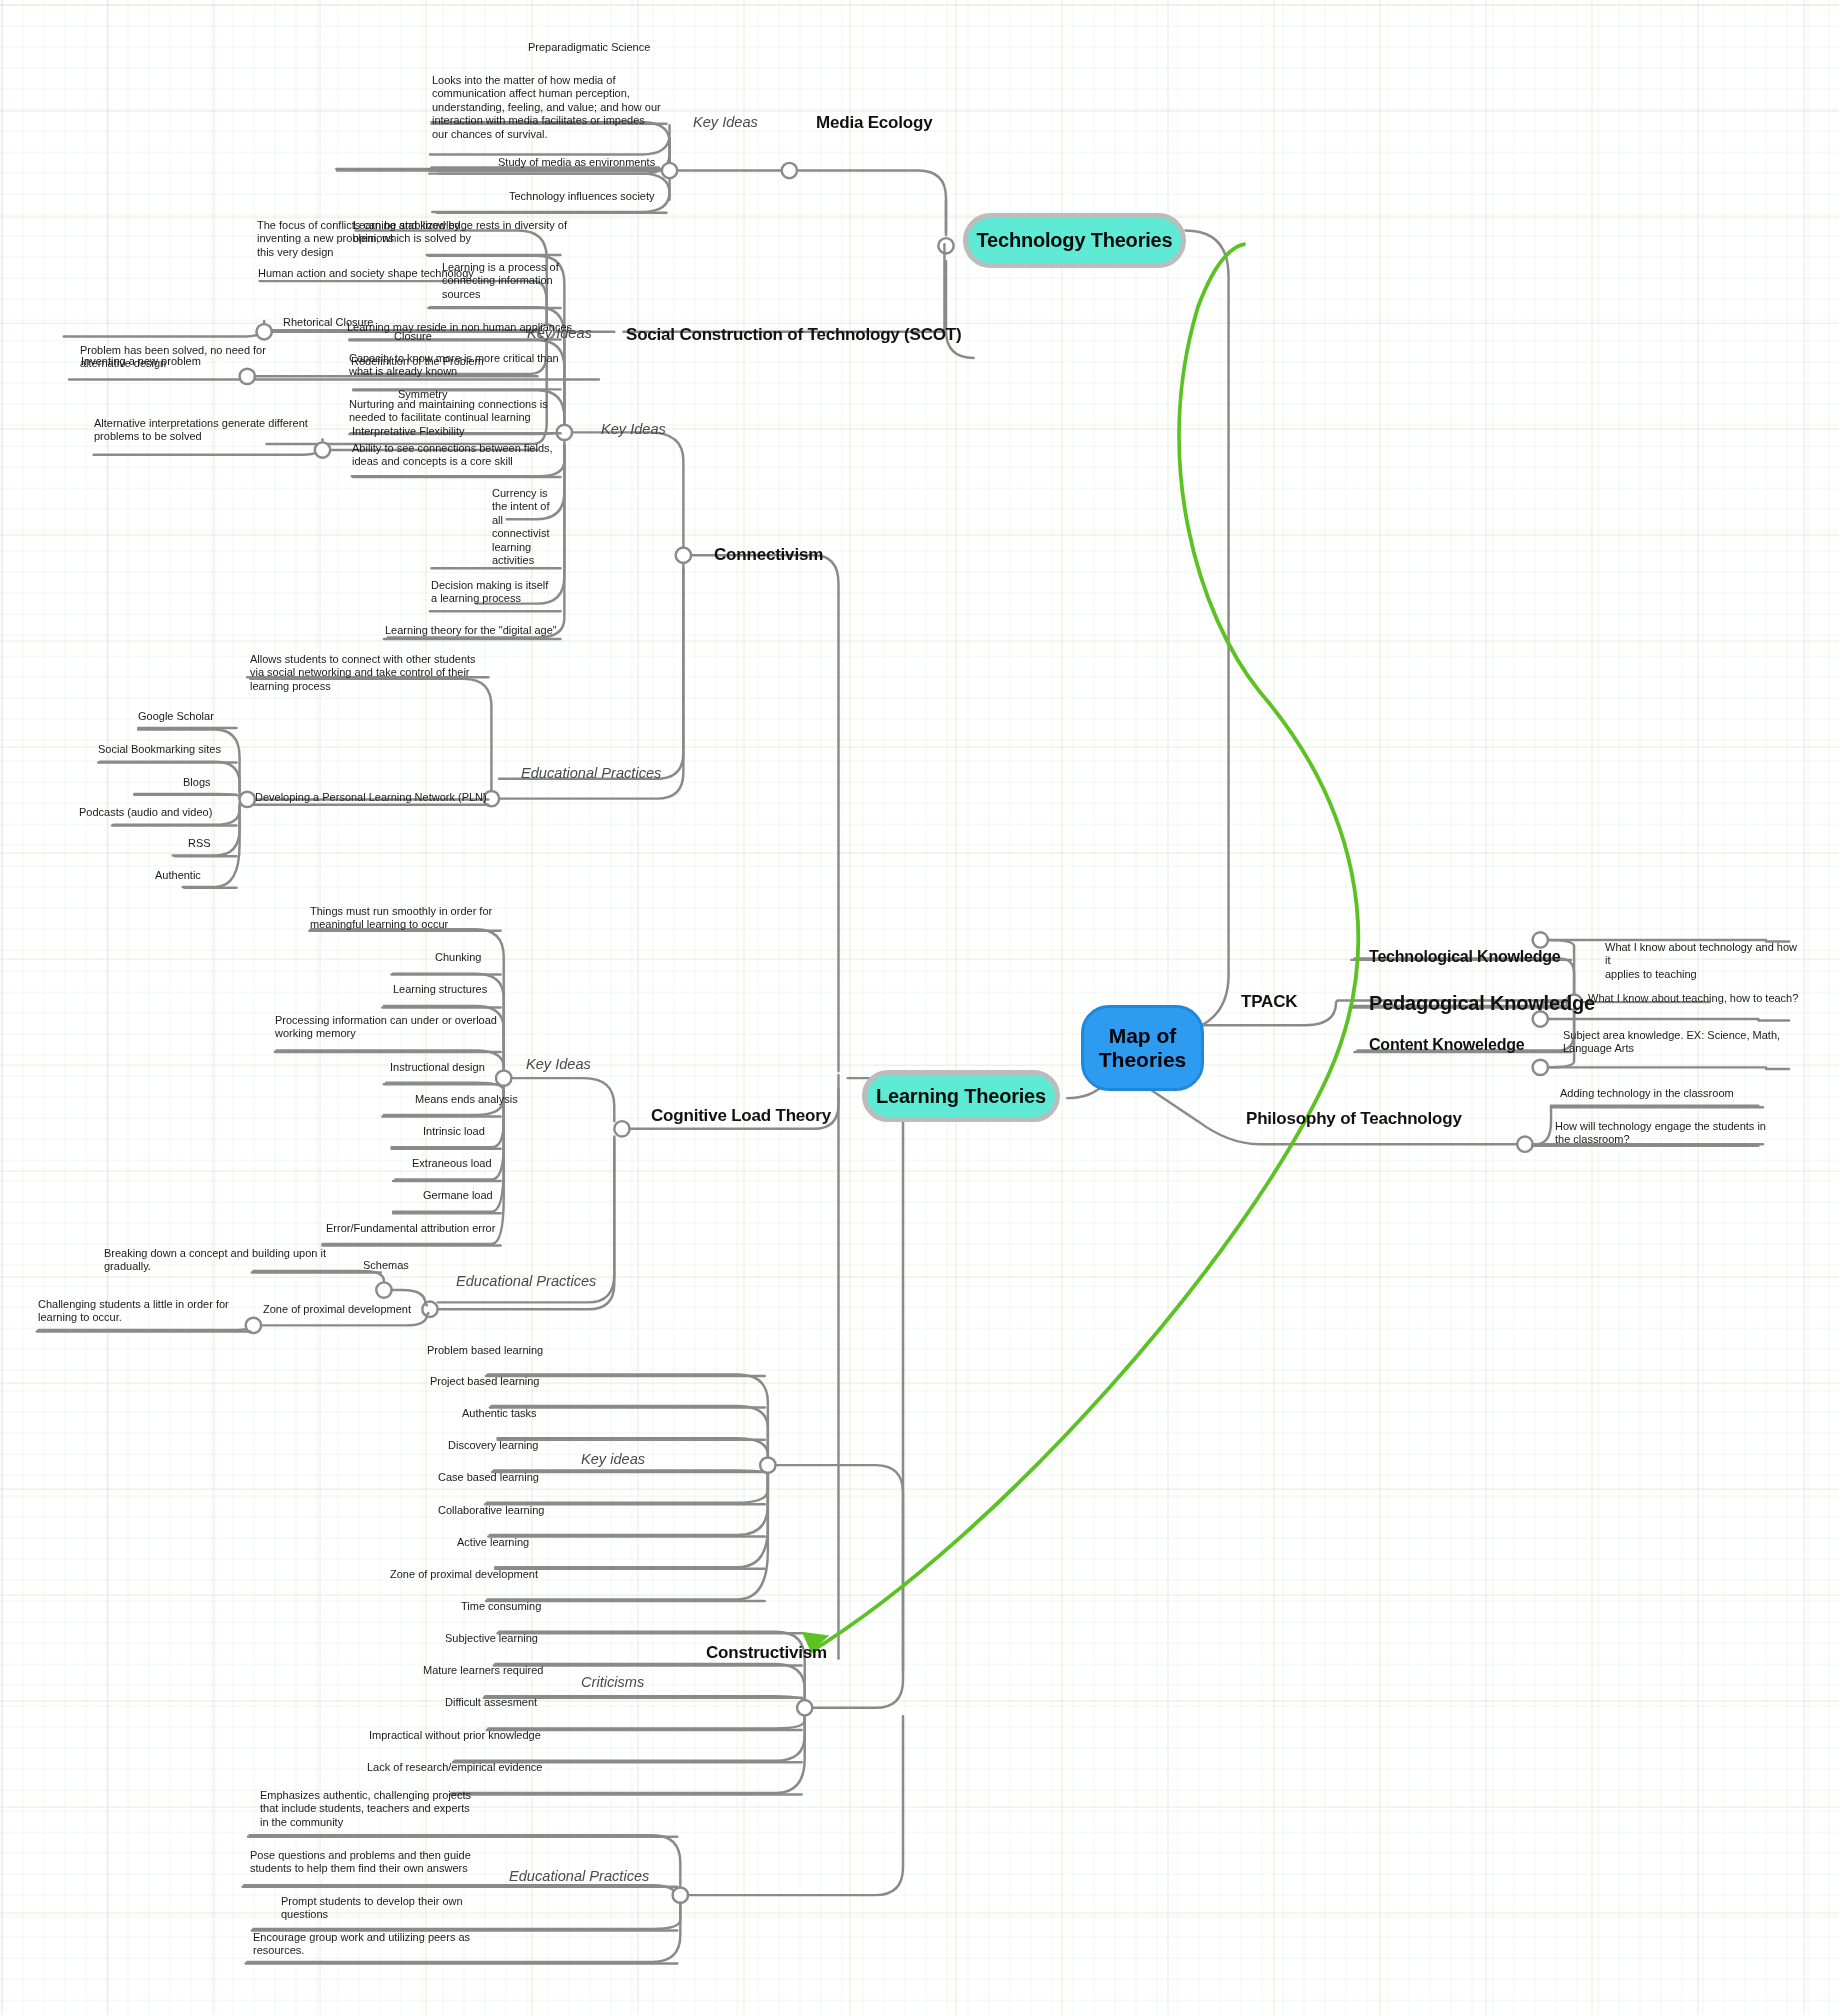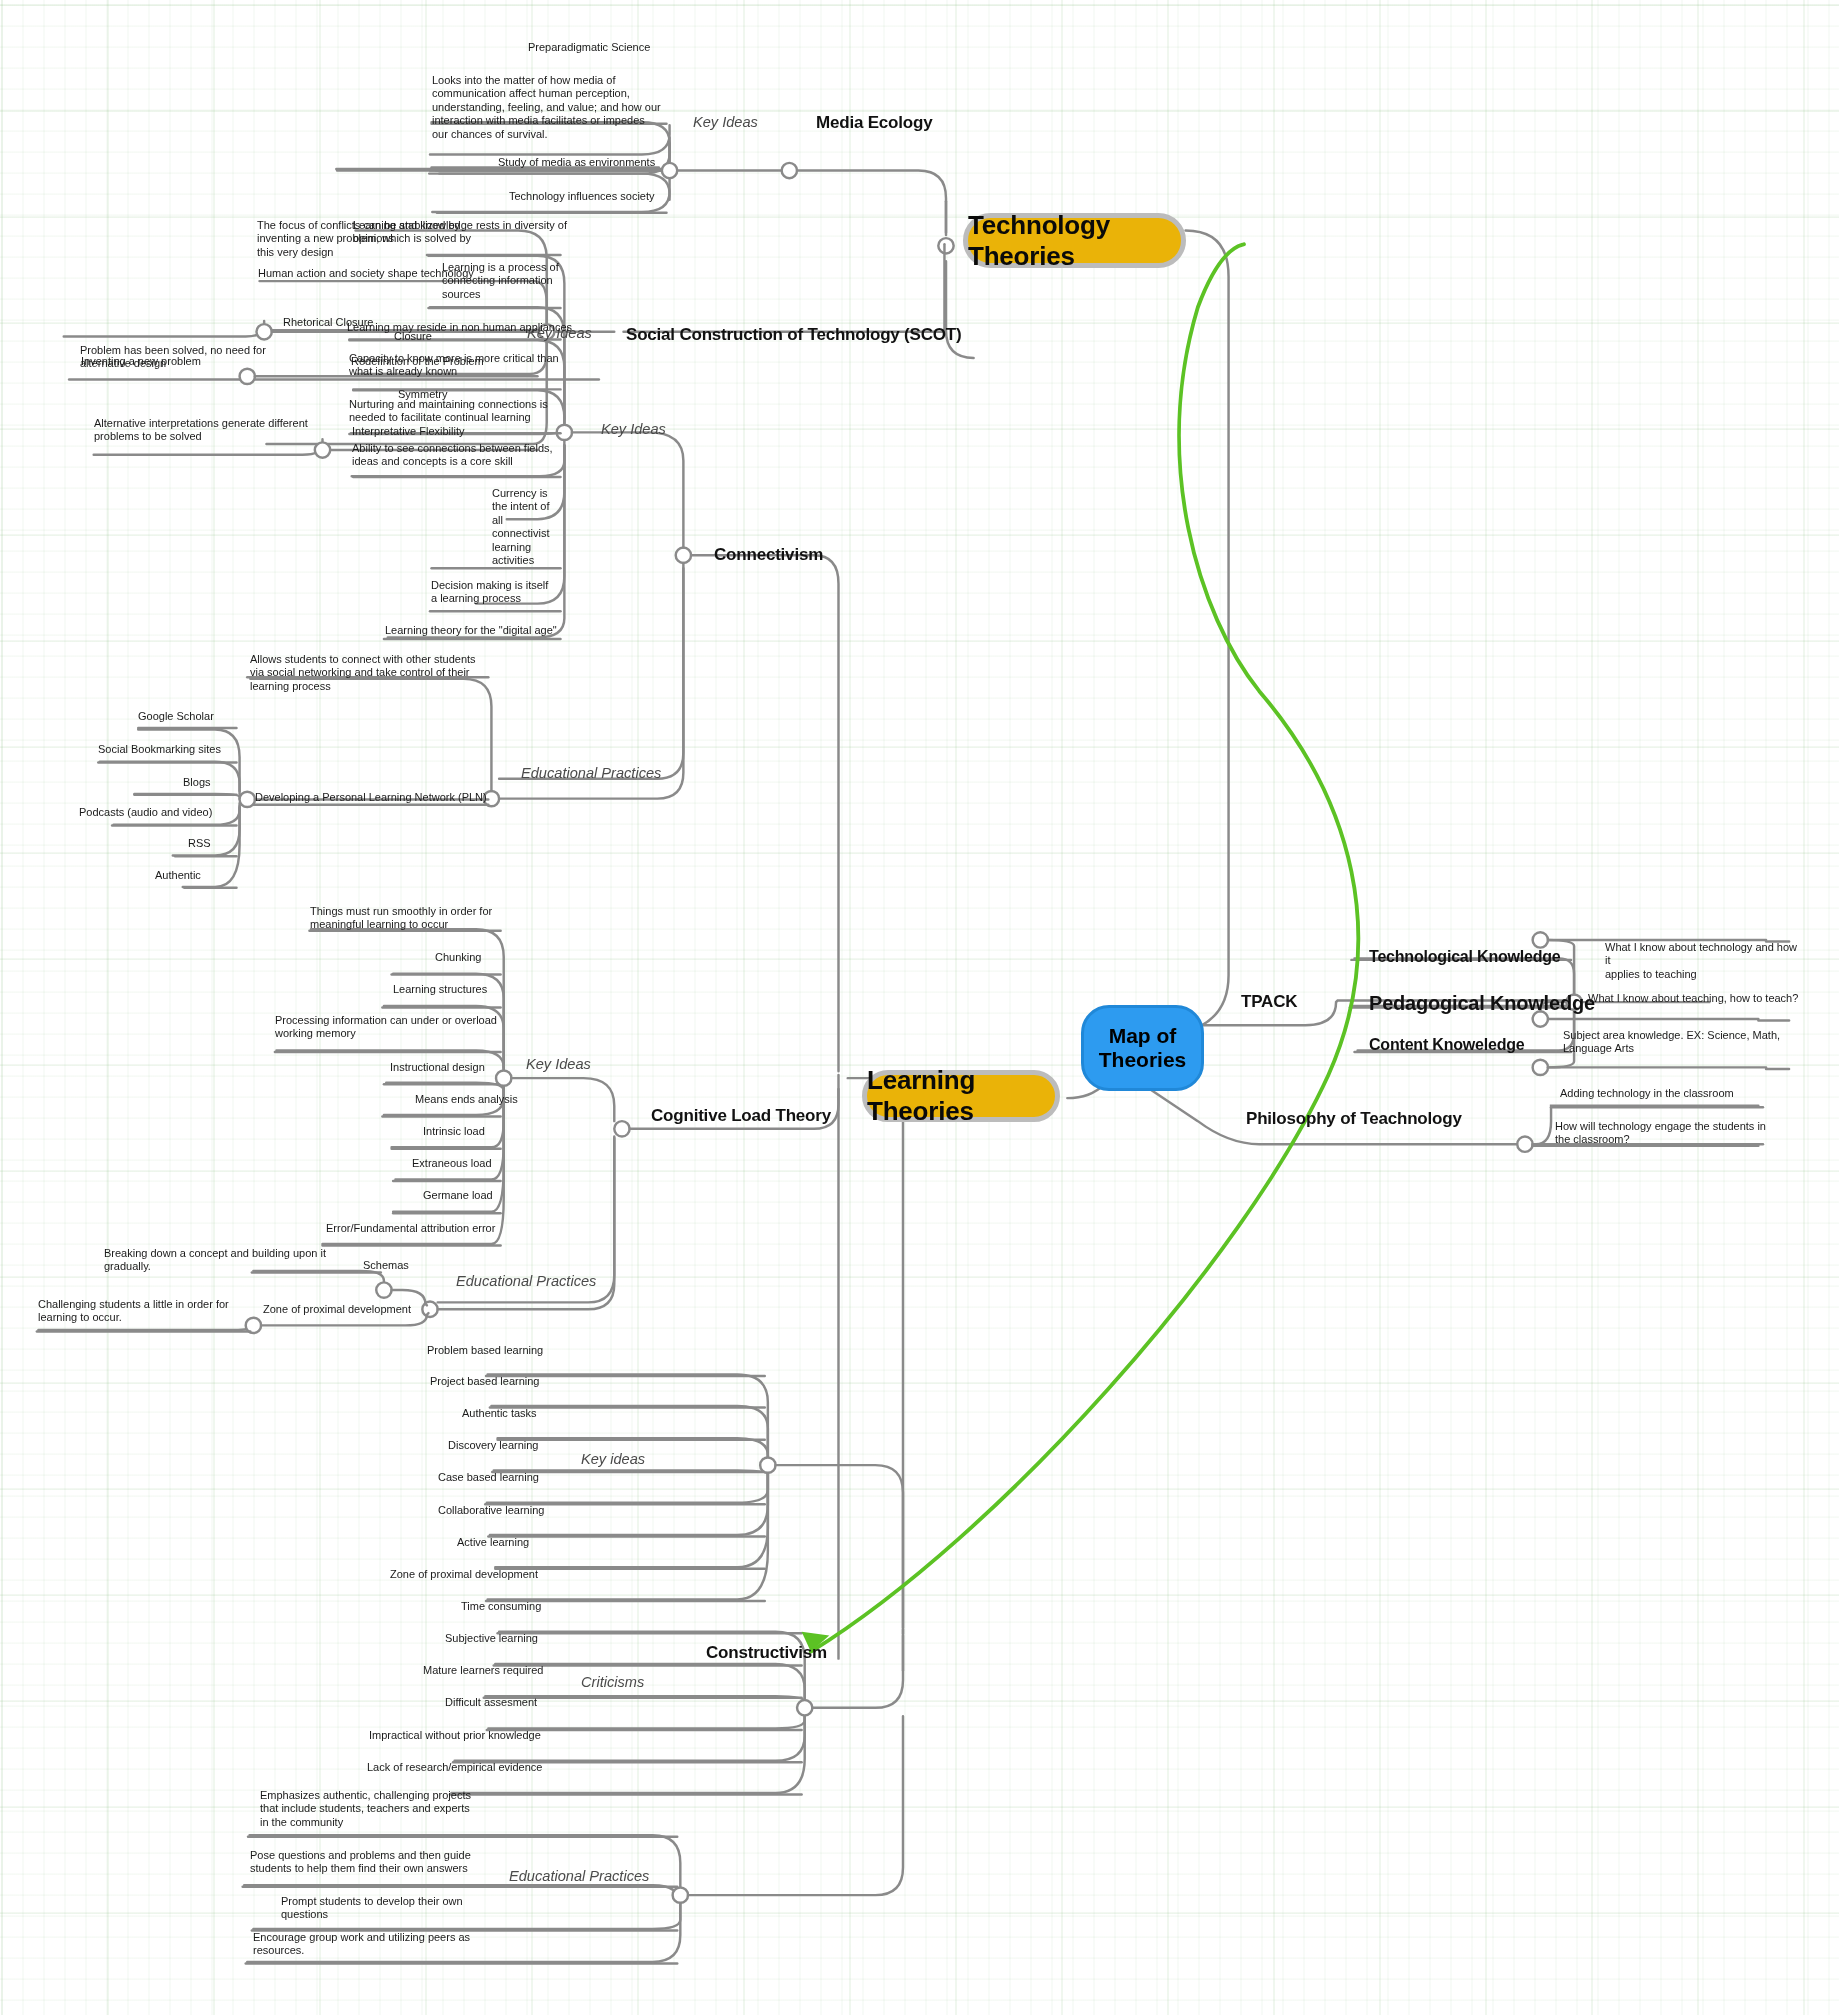--- a/index.html
+++ b/index.html
@@ -20,25 +20,25 @@
     background-size:106px 106px,106px 106px,21px 21px,21px 21px;
     background-position:1.5px 0,0 4.6px,1.5px 0,0 4.6px;
   }
   #wires{position:absolute;left:0;top:0;width:1839px;height:2015px;}
   .lbl{position:absolute;color:#111;line-height:1.22;white-space:pre-wrap;}
   .t-major{font-weight:bold;font-size:17px;letter-spacing:-0.2px;}
   .t-rel{font-style:italic;font-size:14.6px;color:#4a4a4a;}
   .t-leaf{font-size:11px;color:#1a1a1a;}
   .pill{
     position:absolute;
-    background:#eab308;
+    background:#5eead4;
     border:5.4px solid #bcbcbc;
     border-radius:46px;
     display:flex;align-items:center;justify-content:center;
-    font-weight:bold;font-size:26px;color:#0a0a0a;
+    font-weight:bold;font-size:20px;color:#0a0a0a;
     letter-spacing:-0.2px;
     box-sizing:border-box;
   }
   #center-node{
     position:absolute;
     background:#2d9bf0;
     border:3.1px solid #2088d8;
     border-radius:28px;
     display:flex;align-items:center;justify-content:center;
     text-align:center;

